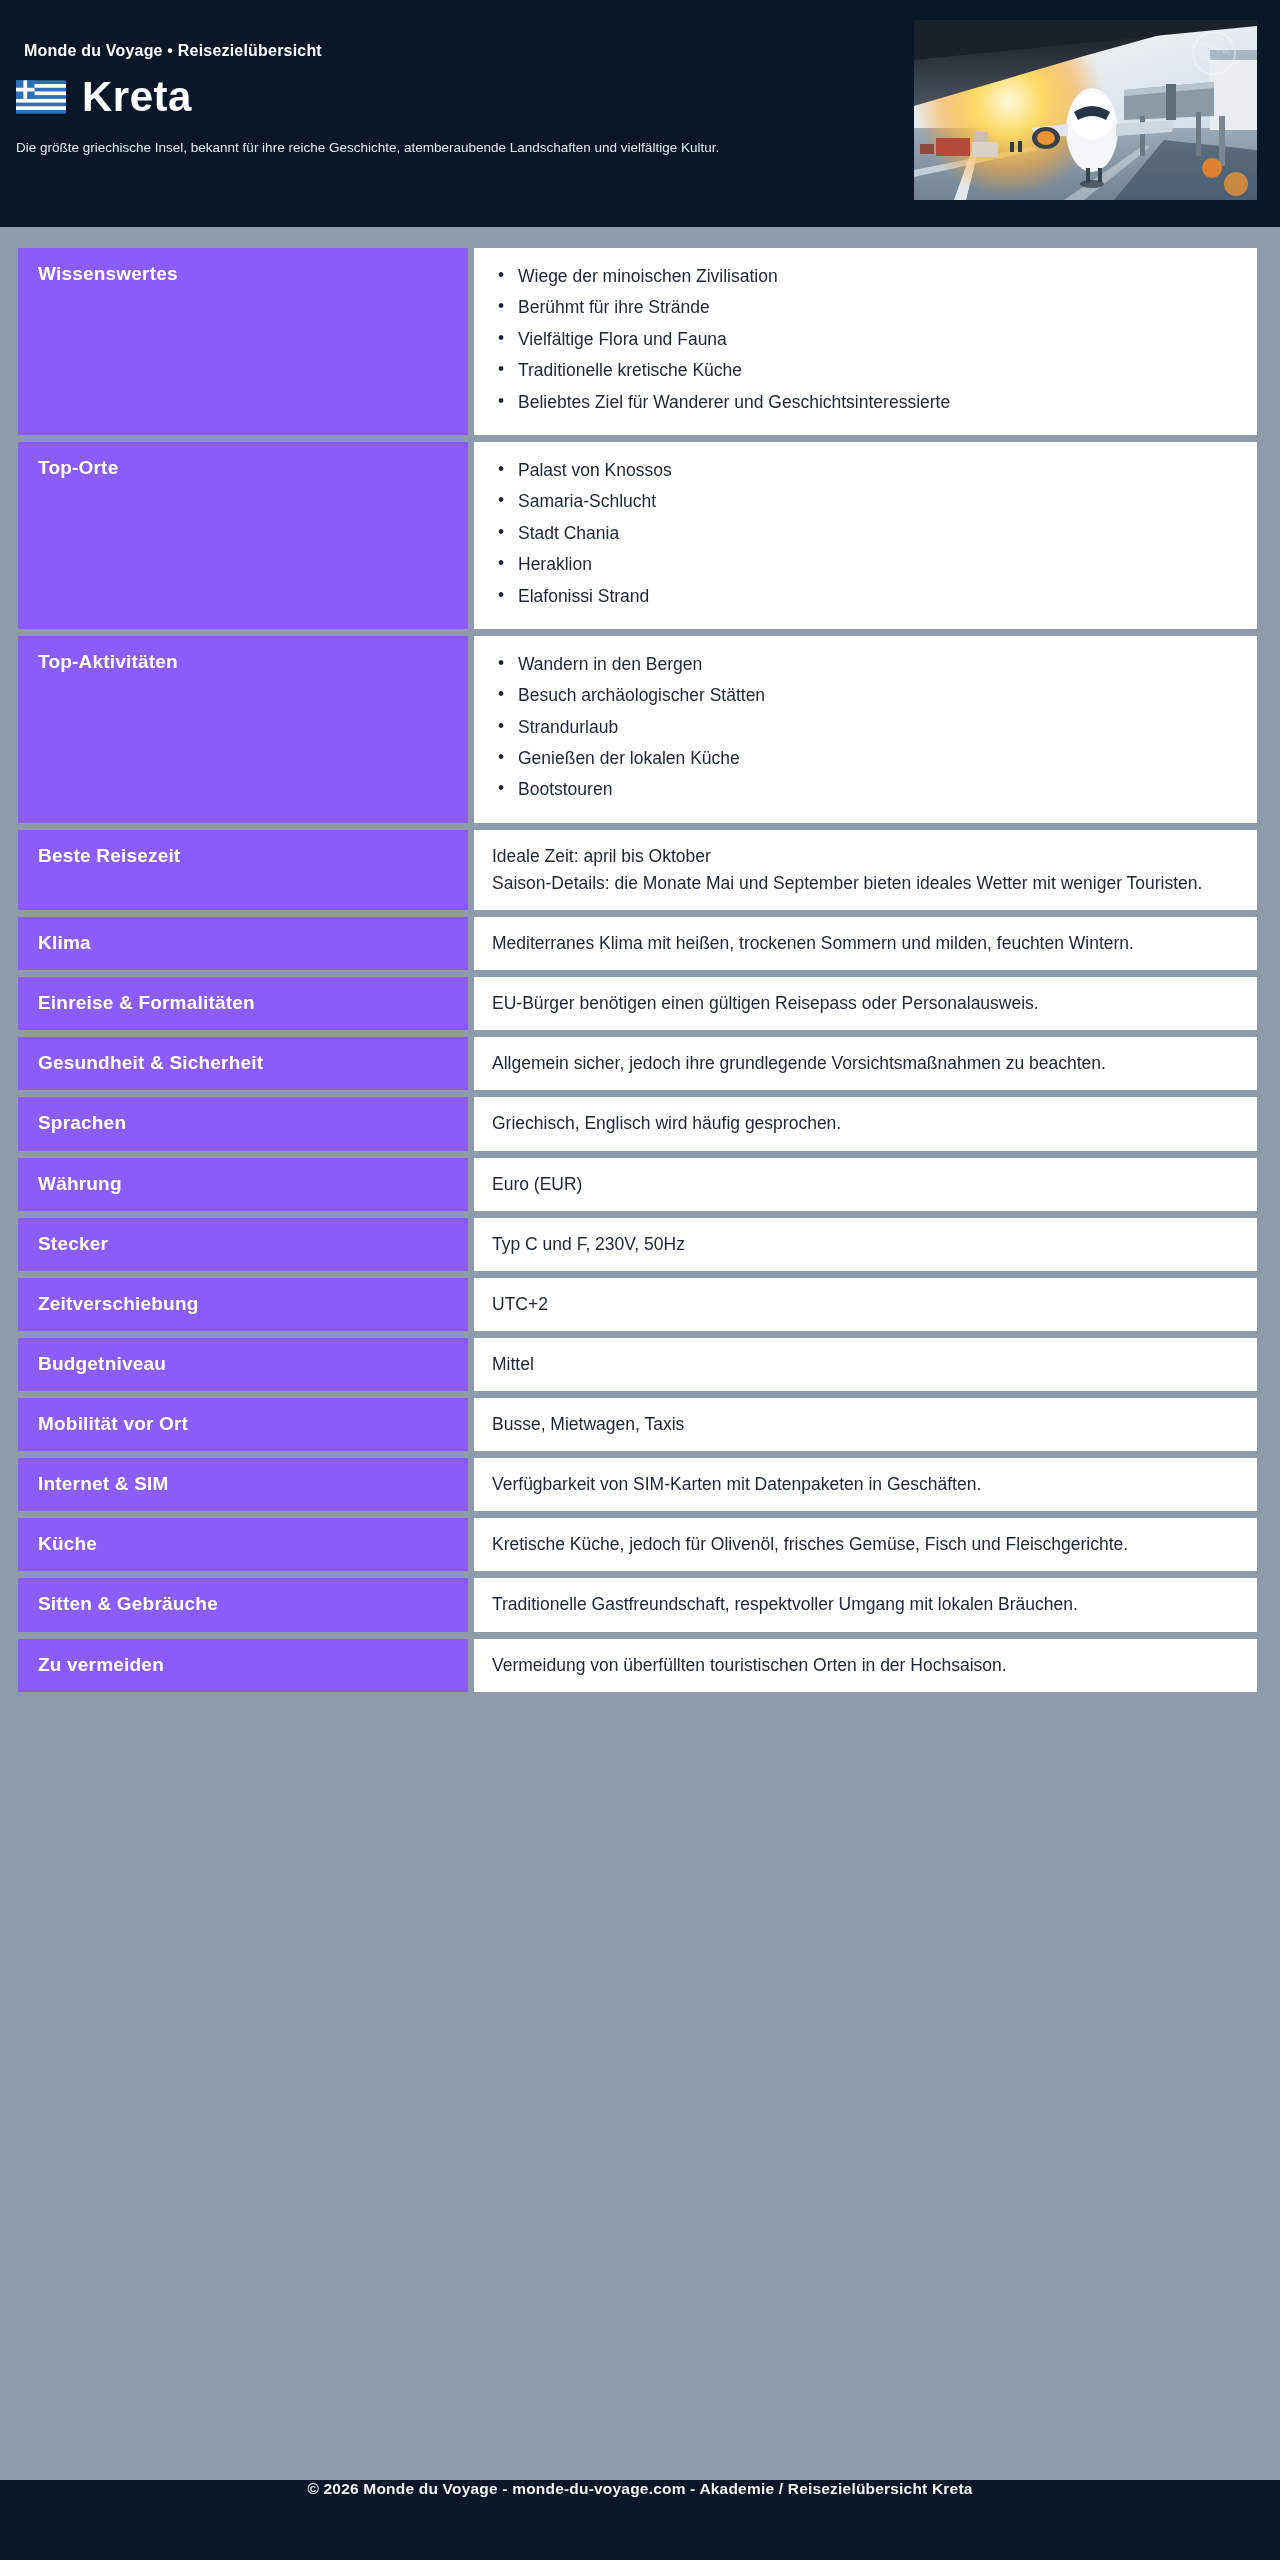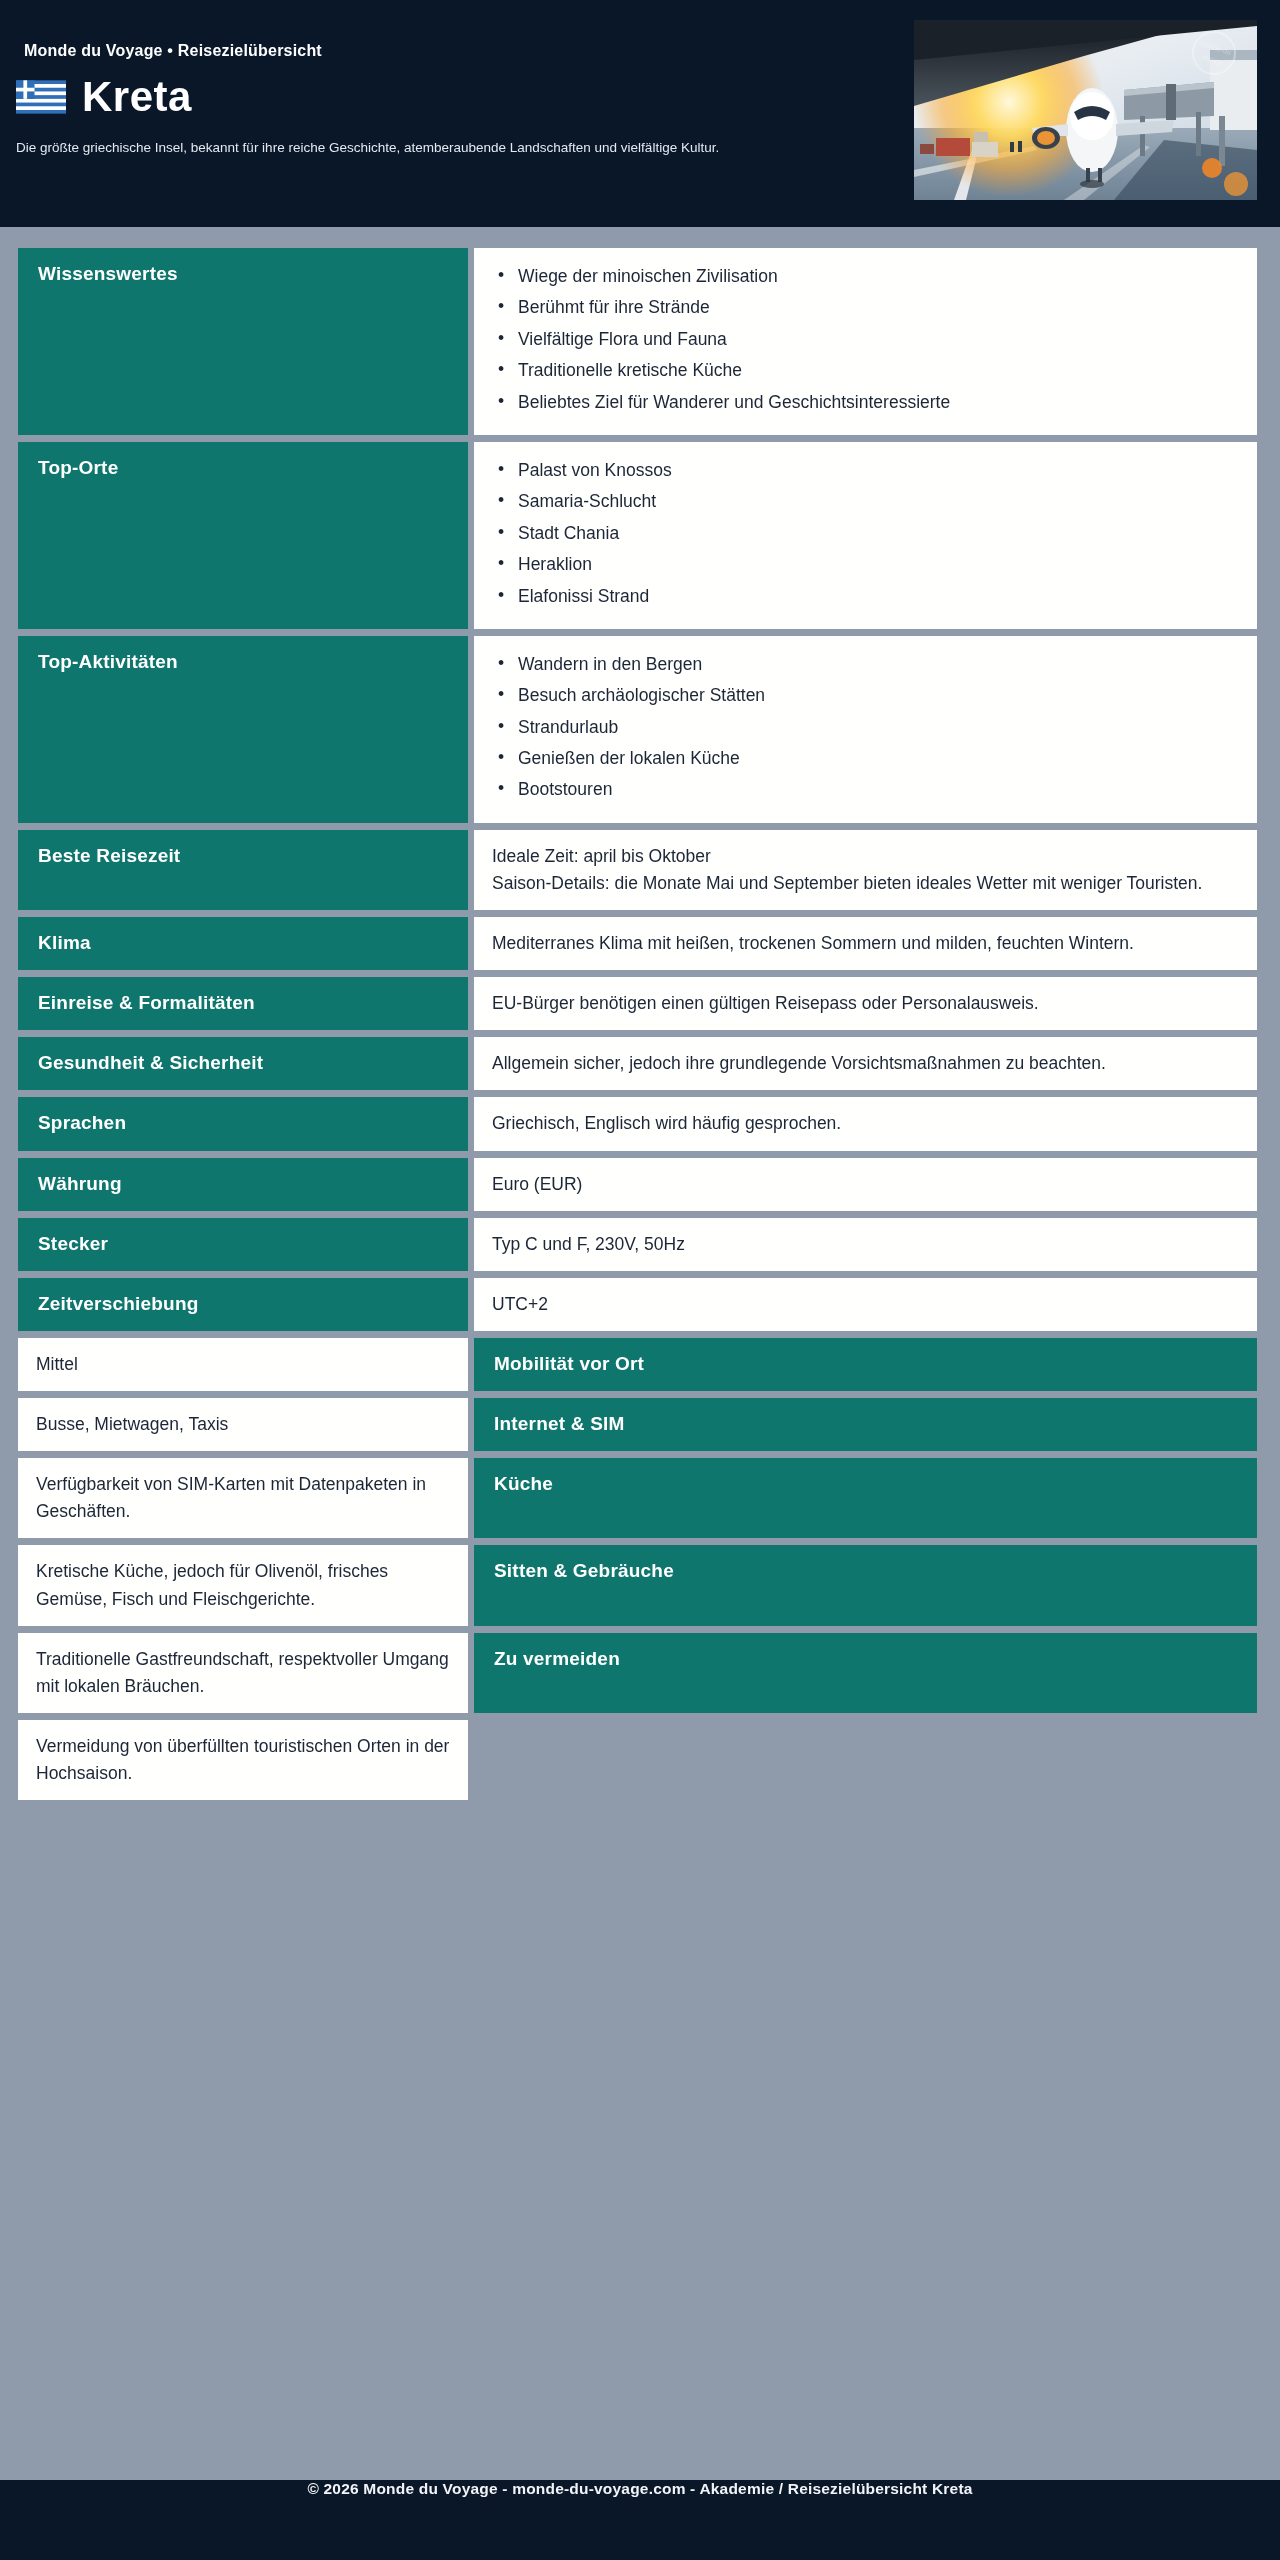--- a/index.html
+++ b/index.html
@@ -70,21 +70,21 @@
   .hero-photo svg { display: block; }
 
   
   .info-table {
     display: grid;
     grid-template-columns: 450px 1fr;
     gap: 7px 6px;
     margin: 21px 23px 0 18px;
   }
   .label-cell {
-    background: #0f766e;
+    background: #8b5cf6;
     color: #ffffff;
     font-weight: bold;
     font-size: 19px;
     padding: 15px 20px;
     letter-spacing: 0.2px;
   }
   .content-cell {
     background: #fffffe;
     color: #1c2636;
     font-size: 17.5px;
@@ -286,20 +286,21 @@
         <div class="content-line">Euro (EUR)</div>
       </div>
       <div class="label-cell">Stecker</div>
       <div class="content-cell">
         <div class="content-line">Typ C und F, 230V, 50Hz</div>
       </div>
       <div class="label-cell">Zeitverschiebung</div>
       <div class="content-cell">
         <div class="content-line">UTC+2</div>
       </div>
+      <div class="label-cell">Budgetniveau</div>
       <div class="content-cell">
         <div class="content-line">Mittel</div>
       </div>
       <div class="label-cell">Mobilität vor Ort</div>
       <div class="content-cell">
         <div class="content-line">Busse, Mietwagen, Taxis</div>
       </div>
       <div class="label-cell">Internet &amp; SIM</div>
       <div class="content-cell">
         <div class="content-line">Verfügbarkeit von SIM-Karten mit Datenpaketen in Geschäften.</div>

